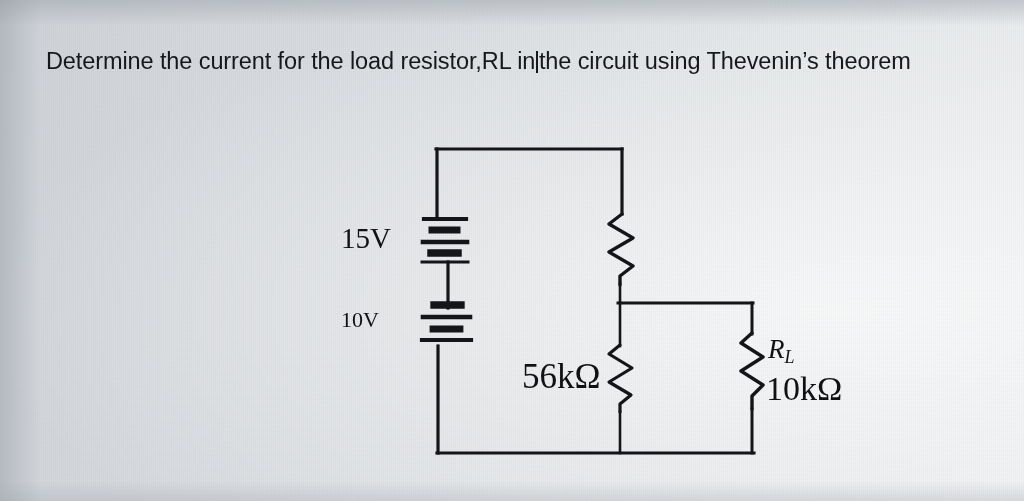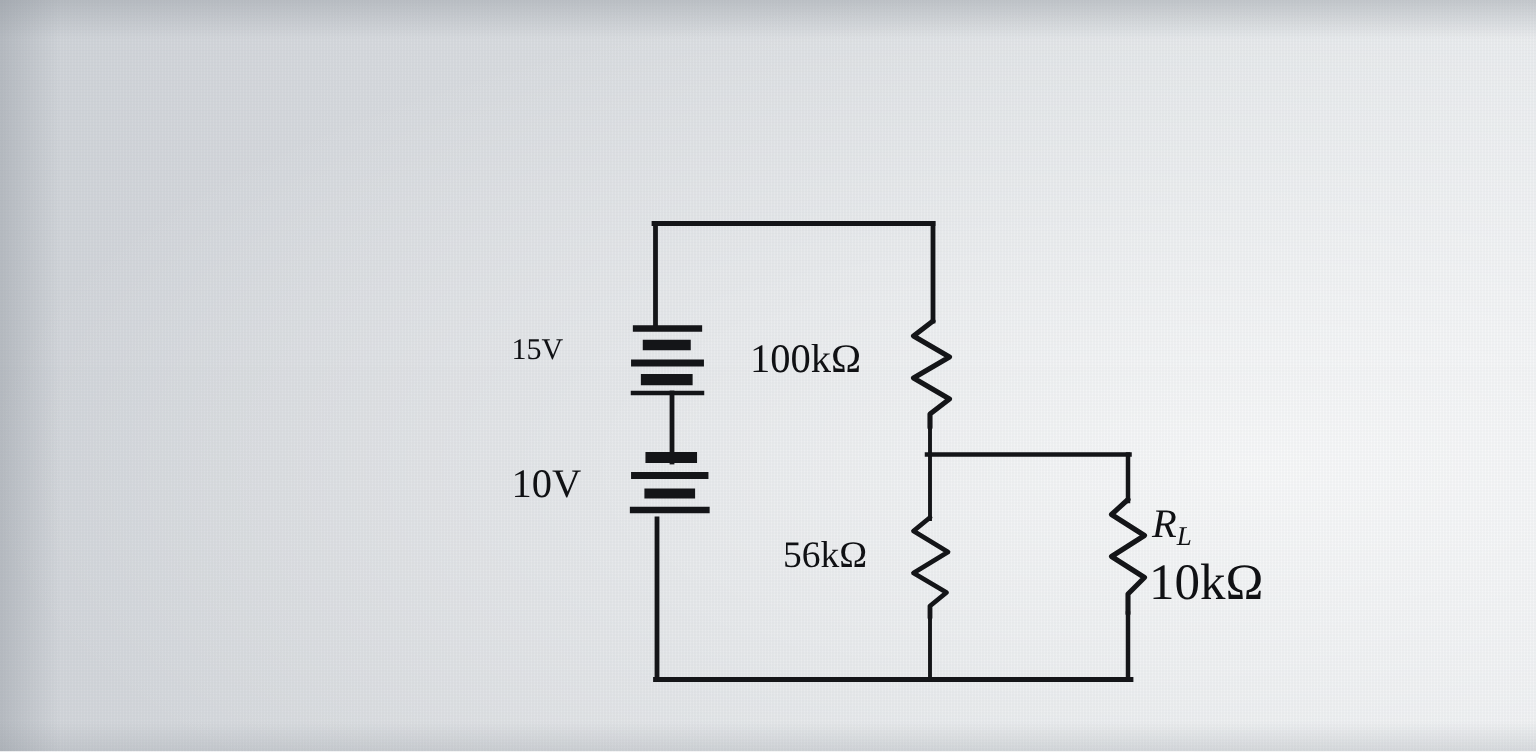--- a/index.html
+++ b/index.html
@@ -79,43 +79,44 @@
     width: 1024px;
     height: 501px;
   }
 
   .circuit-label {
     position: absolute;
     font-family: "Liberation Serif", serif;
     color: #101114;
     white-space: nowrap;
   }
-  #label-v1 { left: 341px; top: 222px; font-size: 20px; }
-  #label-v2 { left: 341px; top: 307px; font-size: 27px; }
+  #label-v1 { left: 341px; top: 222px; font-size: 29px; }
+  #label-v2 { left: 341px; top: 307px; font-size: 22px; }
   #label-r1 { left: 500px; top: 224px; font-size: 27px; }
-  #label-r2 { left: 522px; top: 357px; font-size: 25px; }
+  #label-r2 { left: 522px; top: 357px; font-size: 35px; }
   #label-rl-name { left: 768px; top: 334px; font-size: 27px; font-style: italic; font-family: Liberation Serif, serif; }
   #label-rl-name .sub {
     font-size: 18px;
     font-style: italic;
     vertical-align: -5px;
     letter-spacing: 0.2px;
   }
   #label-rl-value { left: 766px; top: 370px; font-size: 34px; }
 </style>
 </head>
 <body>
 
 <div id="page">
 
   <div id="paper-texture"></div>
   <div id="top-shadow"></div>
   <div id="left-shadow"></div>
   <div id="bottom-shadow"></div>
 
+  <div id="prompt-text"><span>Determine the current for the load resistor,RL in</span><span class="caret"></span><span>the circuit using Thevenin’s theorem</span></div>
 
   <svg id="circuit-layer" viewBox="0 0 1024 501" xmlns="http://www.w3.org/2000/svg">
 
     <g stroke="#141518" fill="none" stroke-linecap="square">
 
       <path d="M 436 149 L 622 149" stroke-width="3.2"></path>
 
       <path d="M 437 149 L 437 219" stroke-width="3.2"></path>
 
       <path d="M 448 262 L 448 308" stroke-width="3.2"></path>
@@ -161,21 +162,20 @@
 
       <path d="M 752 333
                L 741 343 L 763 357 L 741 371 L 763 385 L 752 396 L 752 409" stroke-width="3.4" stroke-linecap="round" stroke-linejoin="round"></path>
     </g>
   </svg>
 
   <div class="circuit-label" id="label-v1">15V</div>
 
   <div class="circuit-label" id="label-v2">10V</div>
 
-  <div class="circuit-label" id="label-r1">100kΩ</div>
 
   <div class="circuit-label" id="label-r2">56kΩ</div>
 
   <div class="circuit-label" id="label-rl-name"><span>R</span><span class="sub">L</span></div>
 
   <div class="circuit-label" id="label-rl-value">10kΩ</div>
 
 </div>
 
 </body></html>

